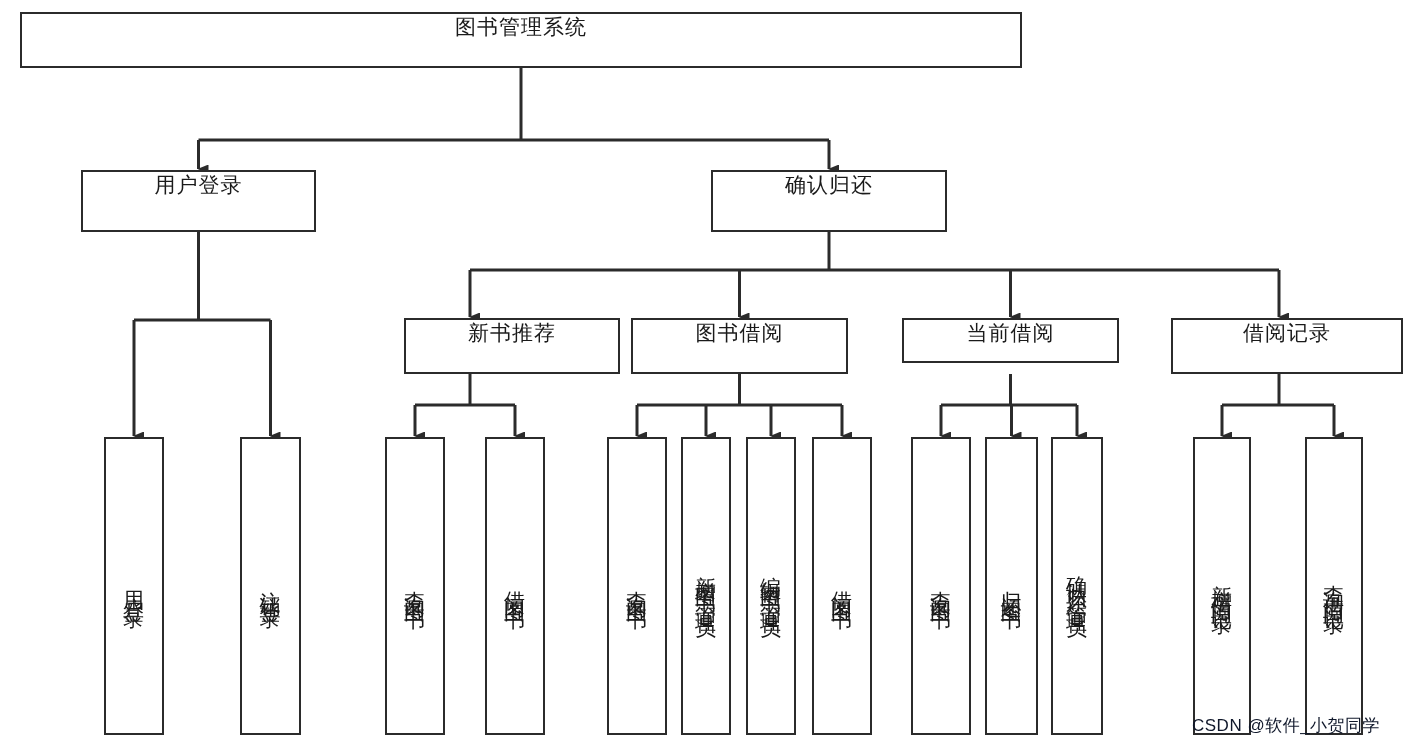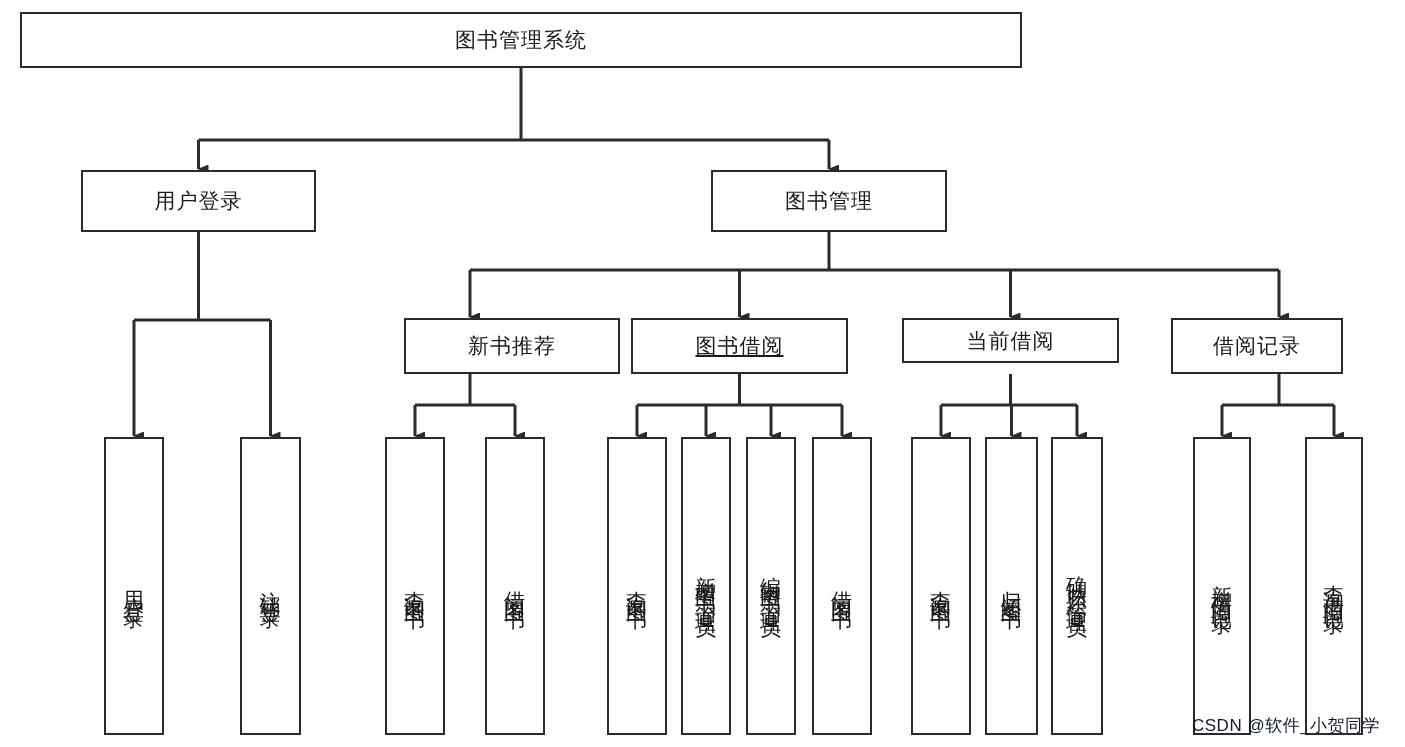--- a/index.html
+++ b/index.html
@@ -24,21 +24,20 @@
     width: 1405px;
     height: 747px;
     pointer-events: none;
   }
   .node {
     position: absolute;
     box-sizing: border-box;
     background: #ffffff;
     border: 2px solid #2b2b2b;
     display: flex;
-    align-items: center;
     justify-content: center;
     color: #1a1a1a;
   }
   .node.horiz {
     font-size: 21px;
     letter-spacing: 1px;
     line-height: 1.2;
   }
   .node.vert {
     writing-mode: vertical-rl;
@@ -113,33 +112,33 @@
   </svg>
 
   <div class="node horiz" style="left: 20px; top: 12px; width: 1002px; height: 56px;">
     <span class="label">图书管理系统</span>
   </div>
 
   <div class="node horiz" style="left: 81px; top: 170px; width: 235px; height: 62px;">
     <span class="label">用户登录</span>
   </div>
   <div class="node horiz" style="left: 711px; top: 170px; width: 236px; height: 62px;">
-    <span class="label">图书管理</span>
+    <span class="label">确认归还</span>
   </div>
 
   <div class="node horiz" style="left: 362px; top: 318px; width: 216px; height: 56px; margin-left: 42px;">
     <span class="label">新书推荐</span>
   </div>
-  <div class="node horiz" style="left: 631px; top: 318px; width: 217px; height: 56px; text-decoration: underline;">
+  <div class="node horiz" style="left: 631px; top: 318px; width: 217px; height: 56px;">
     <span class="label">图书借阅</span>
   </div>
   <div class="node horiz" style="left: 902px; top: 318px; width: 217px; height: 45px;">
     <span class="label">当前借阅</span>
   </div>
-  <div class="node horiz" style="left: 1171px; top: 318px; width: 172px; height: 56px;">
+  <div class="node horiz" style="left: 1171px; top: 318px; width: 232px; height: 56px;">
     <span class="label">借阅记录</span>
   </div>
 
   <div class="node vert" style="left: 104px; top: 437px; width: 60px; height: 298px;">
     <span class="label">用户登录</span>
   </div>
   <div class="node vert" style="left: 240px; top: 437px; width: 61px; height: 298px;">
     <span class="label">注销登录</span>
   </div>
   <div class="node vert" style="left: 385px; top: 437px; width: 60px; height: 298px;">

